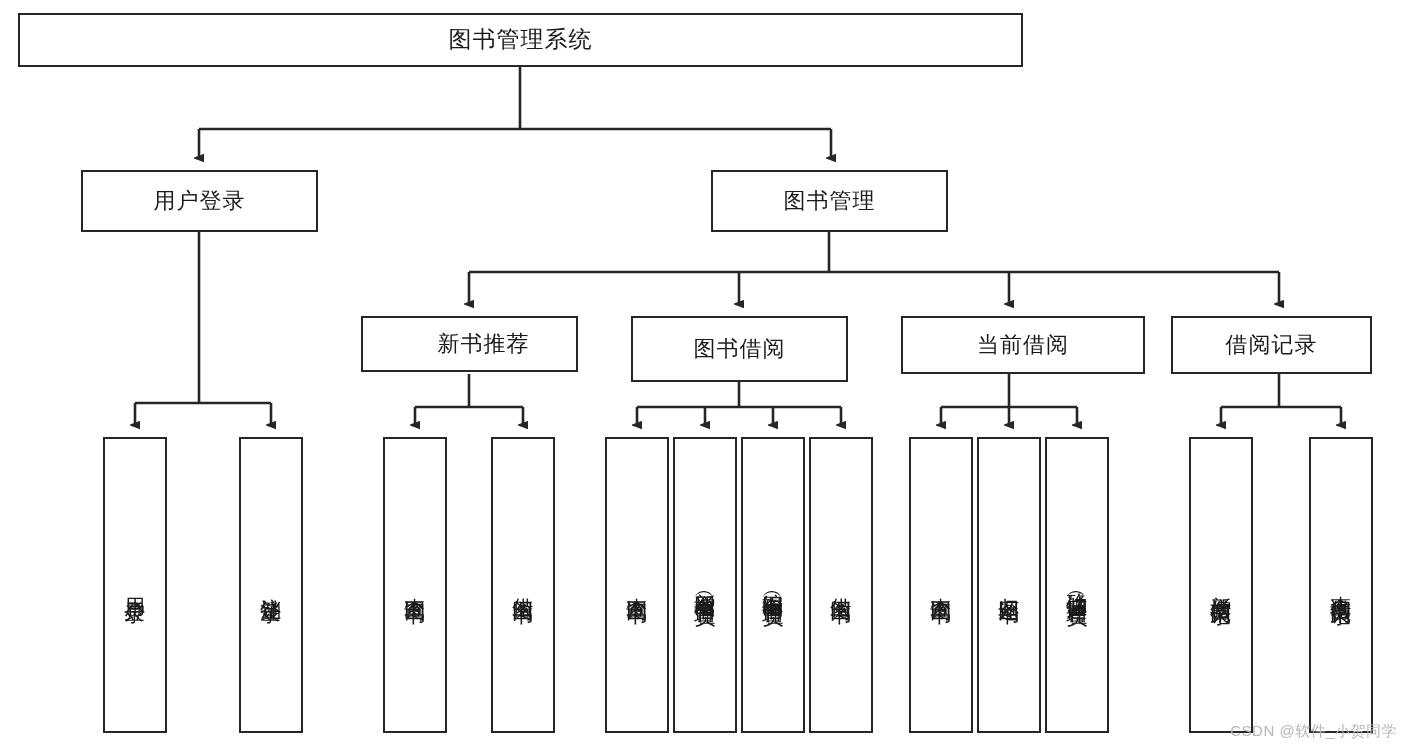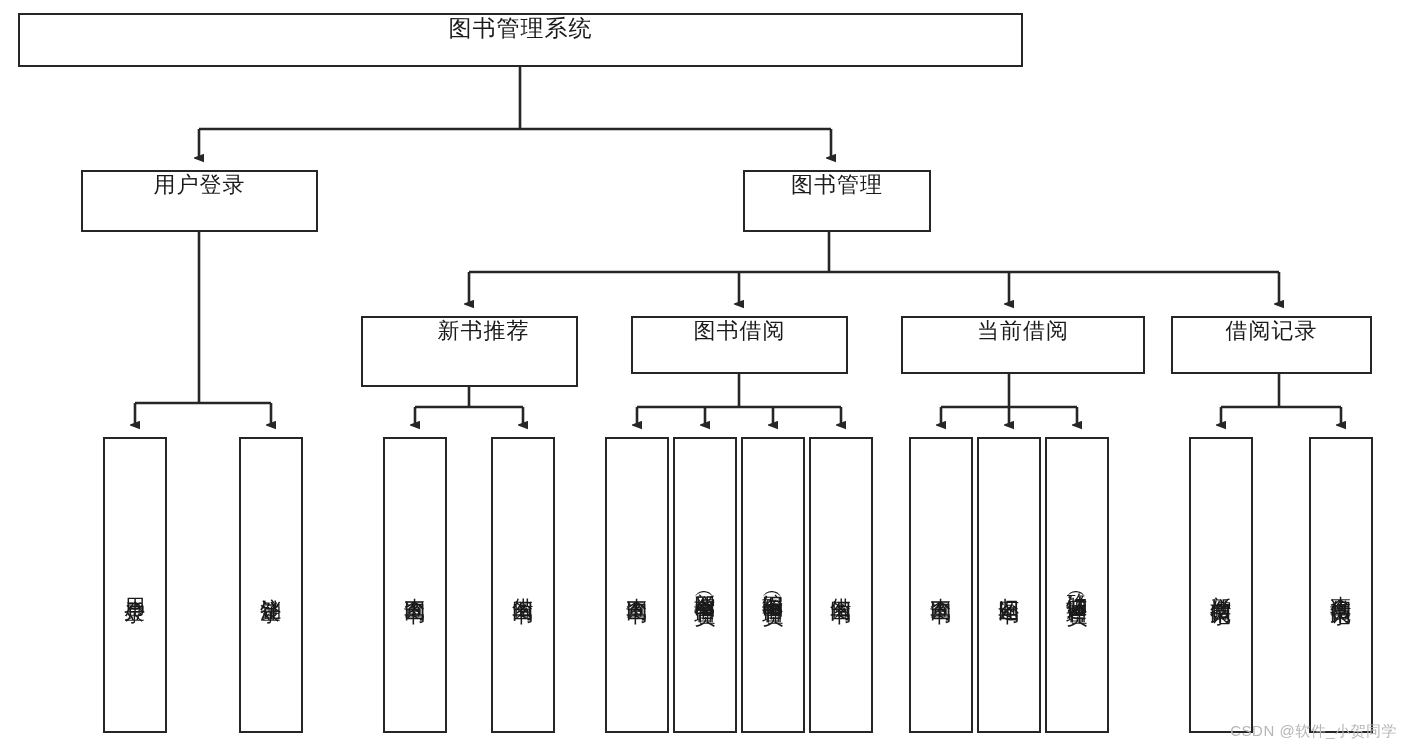--- a/index.html
+++ b/index.html
@@ -25,21 +25,21 @@
     width: 1405px;
     height: 747px;
     pointer-events: none;
   }
   .node {
     position: absolute;
     box-sizing: border-box;
     border: 2px solid #262626;
     background: #ffffff;
     display: flex;
-    align-items: flex-start;
+    align-items: center;
     justify-content: center;
     color: #1a1a1a;
     z-index: 2;
   }
   .node.h {
     font-size: 22px;
     letter-spacing: 1px;
     line-height: 1.2;
   }
   .node.root {
@@ -128,29 +128,29 @@
   </svg>
 
   <div class="node h root" style="left:18px; top:13px; width:1005px; height:54px;">
     <span>图书管理系统</span>
   </div>
 
   <div class="node h" style="left:81px; top:170px; width:237px; height:62px;">
     <span>用户登录</span>
   </div>
 
-  <div class="node h" style="left:711px; top:170px; width:188px; height:62px;margin-left:32px;">
+  <div class="node h" style="left:711px; top:170px; width:237px; height:62px;">
     <span>图书管理</span>
   </div>
 
-  <div class="node h" style="left:361px; top:316px; width:217px; height:71px;padding-left:28px;">
+  <div class="node h" style="left:361px; top:316px; width:217px; height:56px;padding-left:28px;">
     <span>新书推荐</span>
   </div>
 
-  <div class="node h" style="left:631px; top:316px; width:217px; height:58px;font-family:Liberation Serif, serif;">
+  <div class="node h" style="left:631px; top:316px; width:217px; height:66px;font-family:Liberation Serif, serif;">
     <span>图书借阅</span>
   </div>
 
   <div class="node h" style="left:901px; top:316px; width:244px; height:58px;">
     <span>当前借阅</span>
   </div>
 
   <div class="node h" style="left:1171px; top:316px; width:201px; height:58px;">
     <span>借阅记录</span>
   </div>

